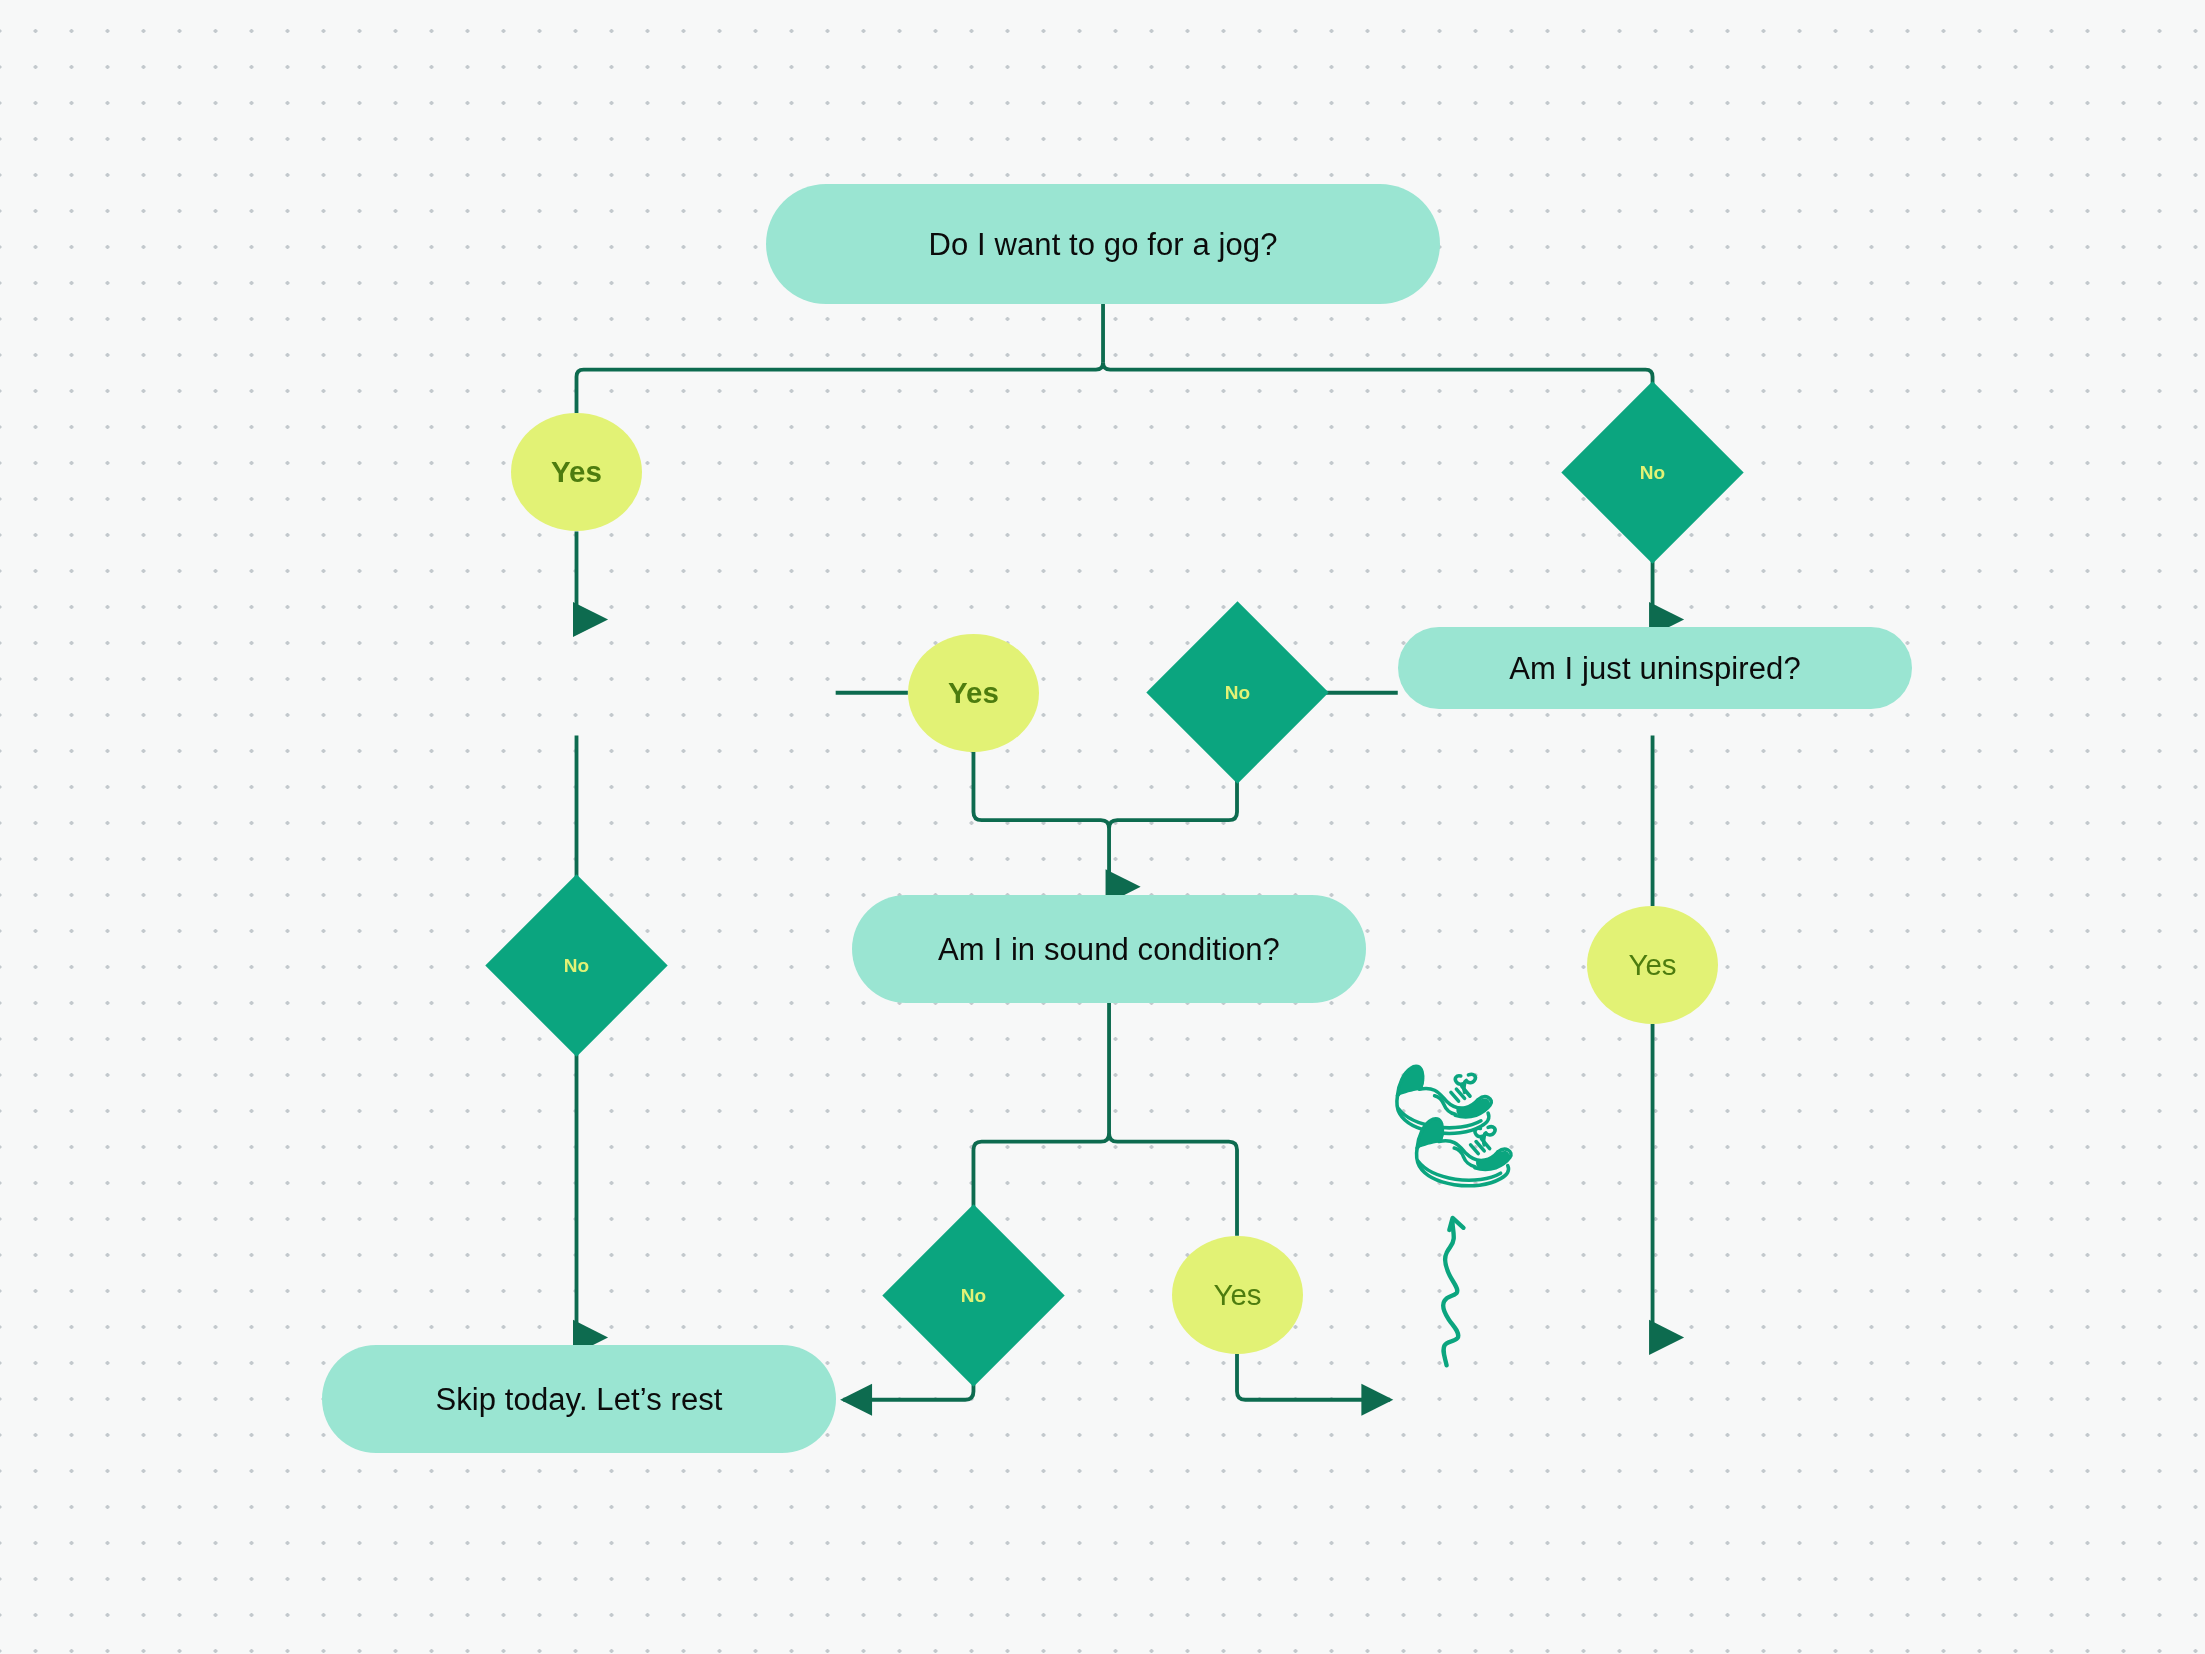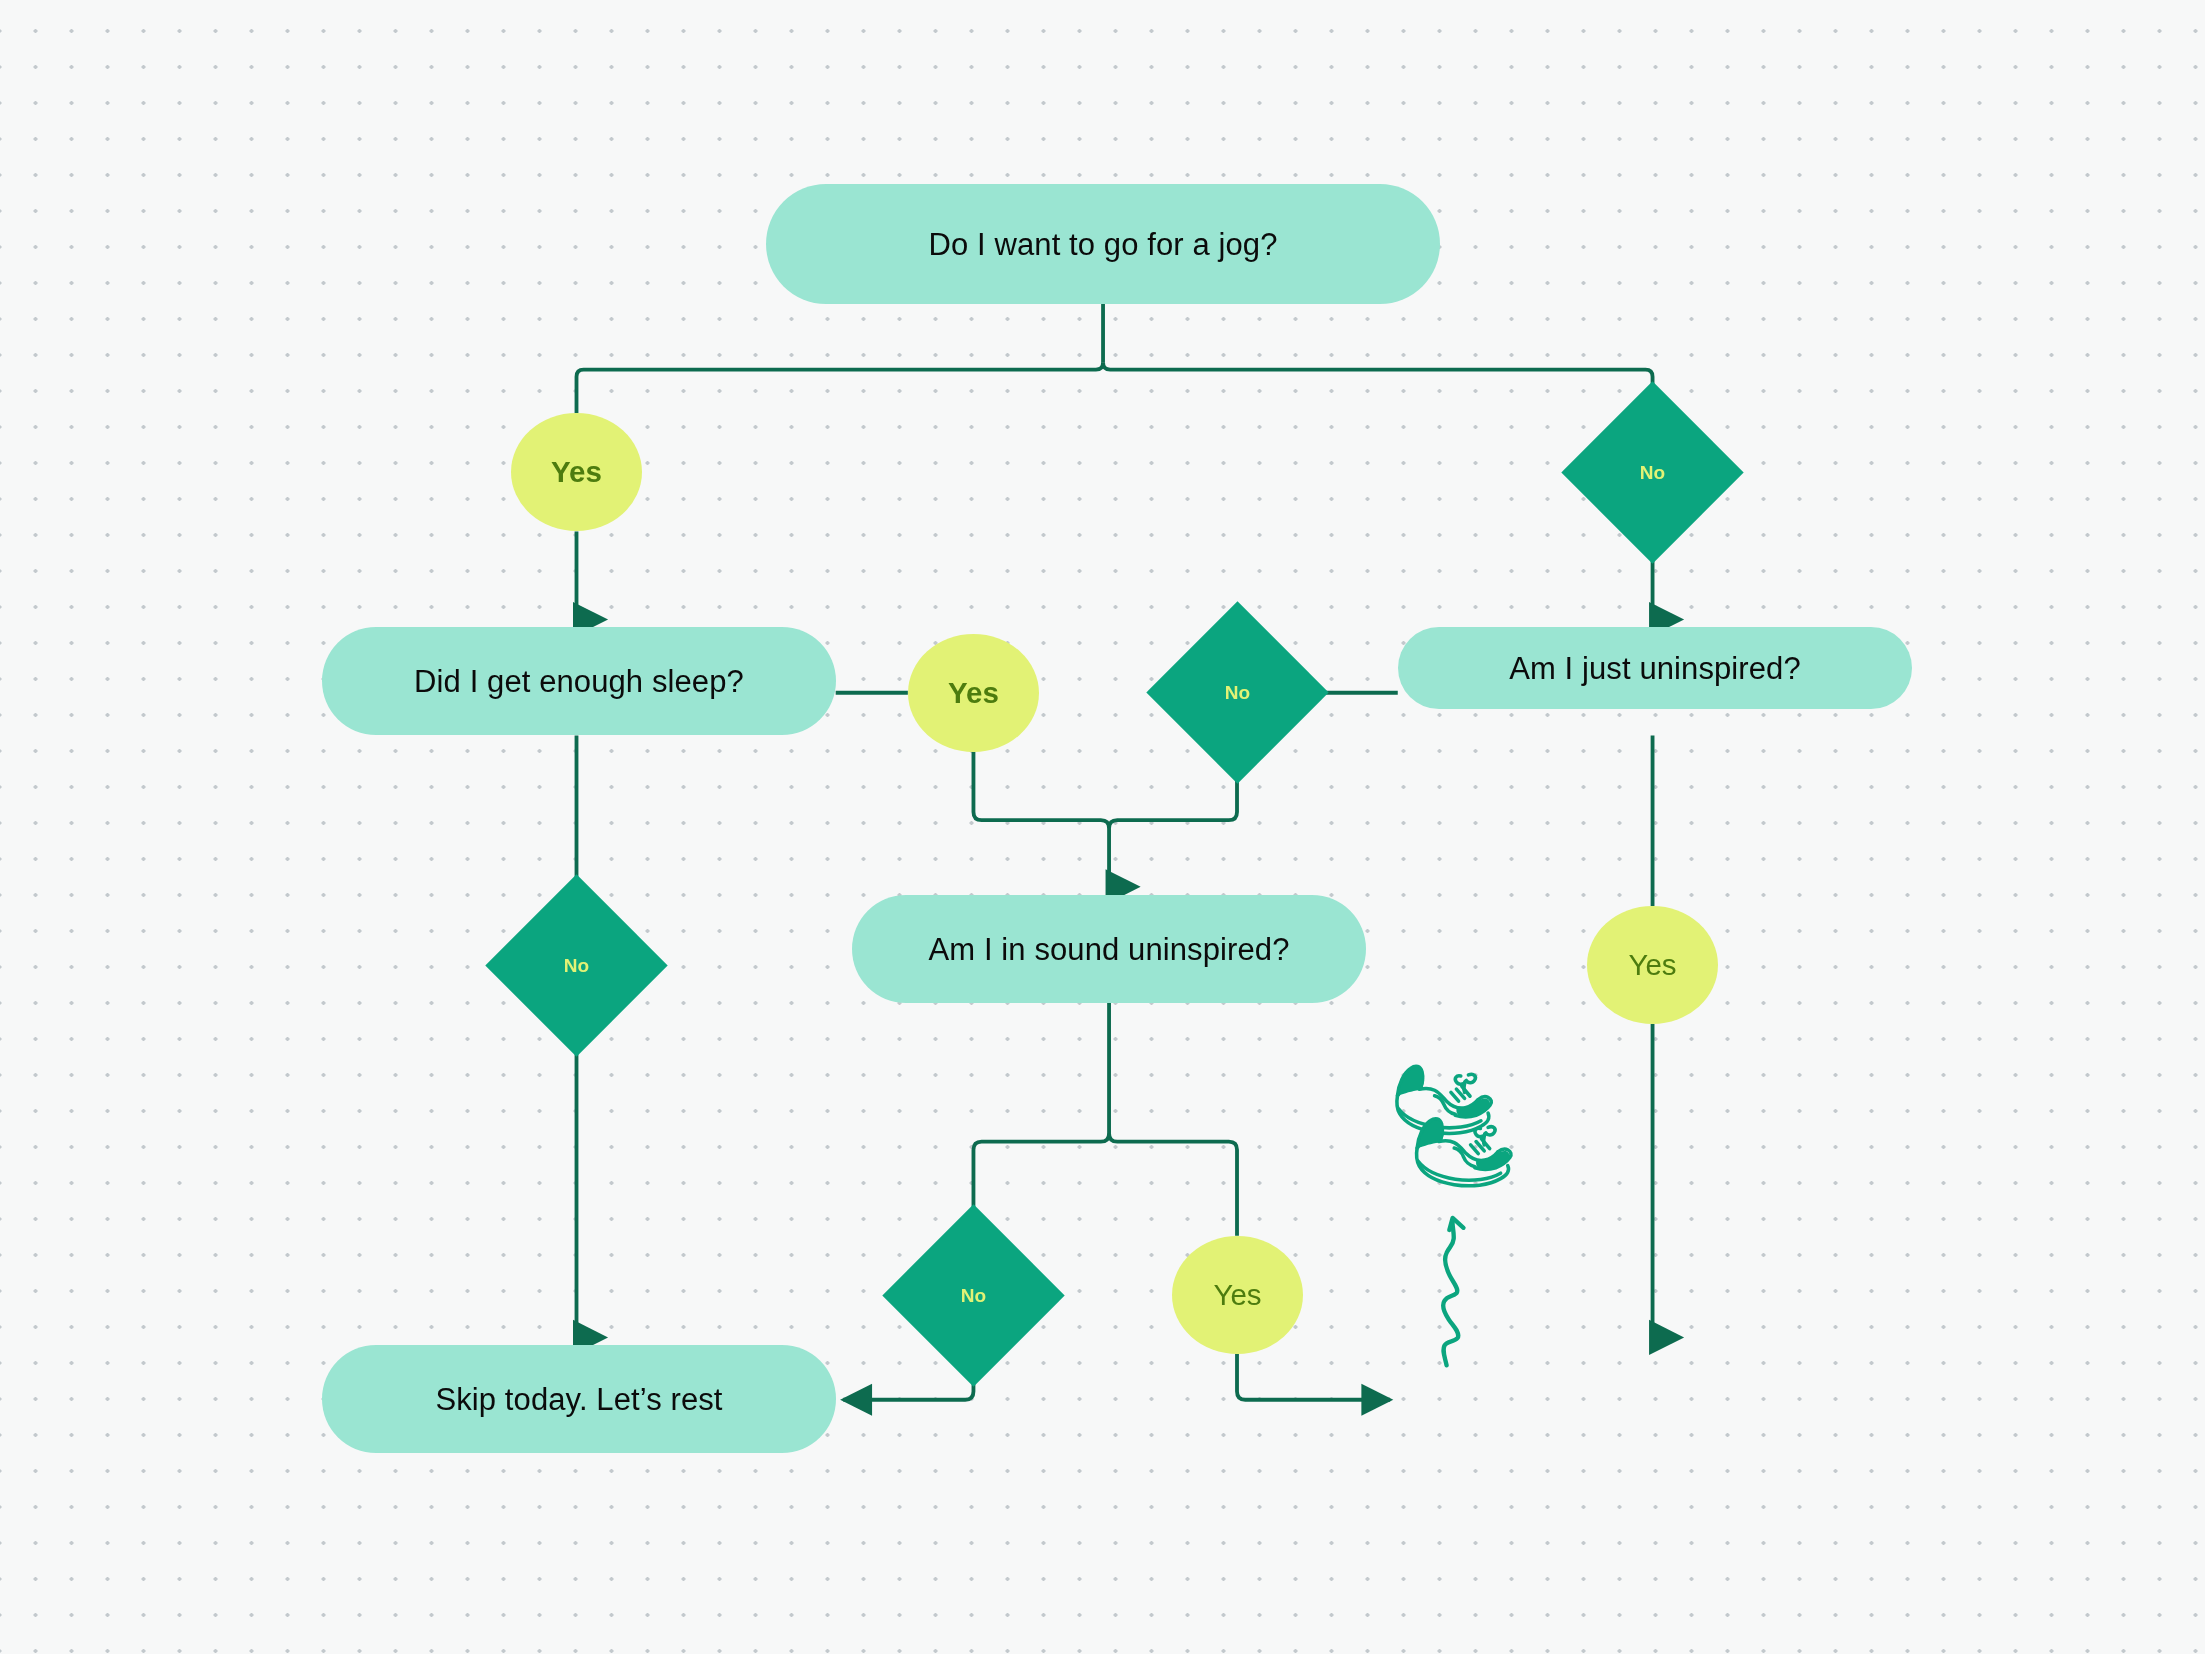--- a/index.html
+++ b/index.html
@@ -118,30 +118,27 @@
       <path d="M1780,2486 L1780,2545 Q1780,2560 1765,2560 L1542,2560" marker-end="url(#arrowhead)"></path>
 
       <path d="M2262,2476 L2262,2545 Q2262,2560 2277,2560 L2542,2560" marker-end="url(#arrowhead)"></path>
     </g>
   </svg>
 
   <div class="node pill" style="left:766px; top:184px; width:674px; height:120px;">
     <span>Do I want to go for a jog?</span>
   </div>
 
-  <div class="node pill" style="left:322px; top:627px; width:514px; height:108px;">
-    <span>Did I get enough sleep?</span>
-  </div>
 
   <div class="node pill" style="left:1398px; top:627px; width:514px; height:82px;">
     <span>Am I just uninspired?</span>
   </div>
 
   <div class="node pill" style="left:852px; top:895px; width:514px; height:108px;">
-    <span>Am I in sound uninspired?</span>
+    <span>Am I in sound condition?</span>
   </div>
 
   <div class="node pill" style="left:322px; top:1345px; width:514px; height:108px;justify-content:center;">
     <span>Skip today. Let’s rest</span>
   </div>
 
 
   <div class="node yes-ellipse" style="left:511px; top:413px; width:131px; height:118px;">
     <span>Yes</span>
   </div>

